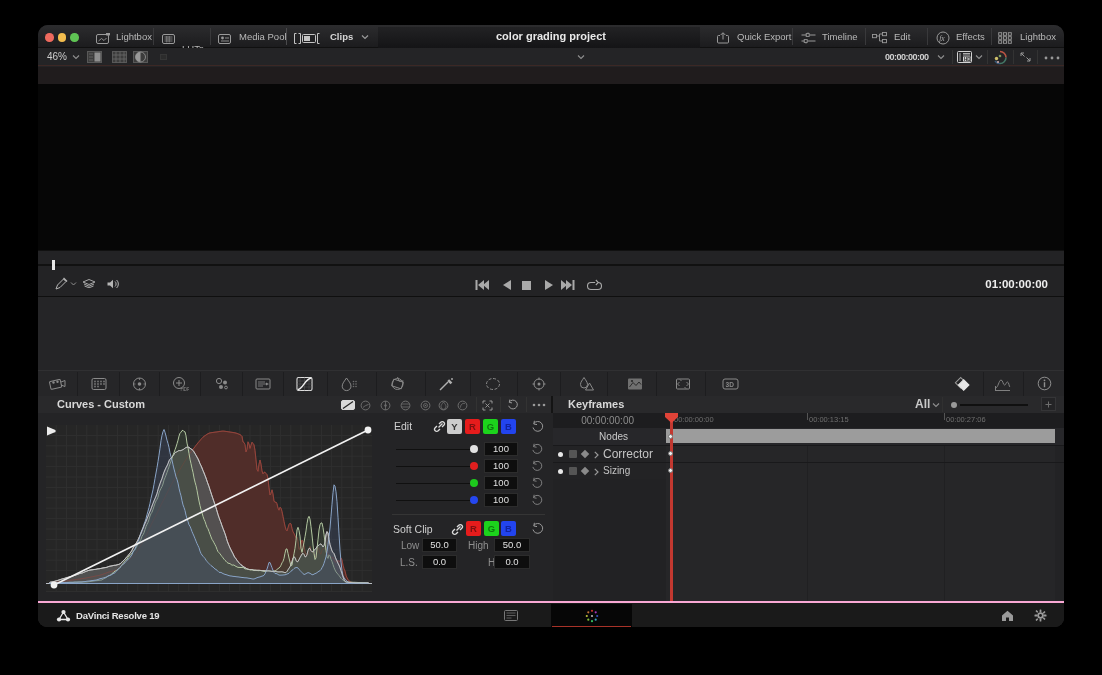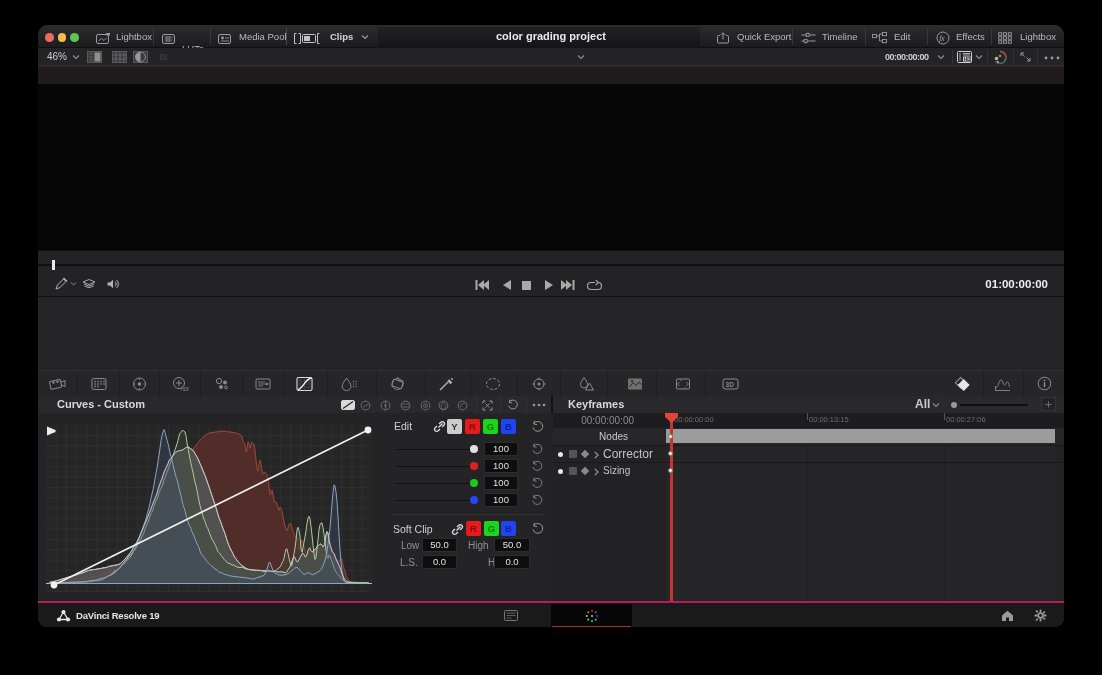--- a/index.html
+++ b/index.html
@@ -19,21 +19,21 @@
 .viewer { left:0; top:59px; width:1026px; height:166px; background:#060606; }
 .transport { left:0; top:225px; width:1026px; height:71px; background:#232325;
   border-top:1px solid #111; }
 .gap { left:0; top:271px; width:1026px; height:74px; background:#252527;
   border-top:1px solid #0f0f0f; }
 .tools { left:0; top:345px; width:1026px; height:26px; background:#262628;
   border-top:1px solid #303032; }
 .pheader { left:0; top:371px; width:1026px; height:17px; background:#29292b; }
 .panels { left:0; top:388px; width:1026px; height:188px; background:#242426; }
 .bottombar { left:0; top:576px; width:1026px; height:26px; background:#1a1a1a;
-  border-top:2px solid #be185d; }
+  border-top:2px solid #f9a8d4; }
 .tl { width:8.5px; height:8.5px; border-radius:50%; top:8px; }
 .btxt { color:#b9b9b9; font-size:9.5px; line-height:23px; }
 .sep { width:1px; height:17px; top:3px; background:#39393b; }
 .ttl { color:#e9e9e9; font-size:11px; font-weight:bold; line-height:23px; }
 svg { display:block; }
 .vbox { background:#0e0e0e; border:1px solid #2c2c2c; height:14px; }
 .vtx { color:#e0e0e0; font-size:9.5px; text-align:center; height:14px; line-height:13px; }
 .lbl { color:#8f8f8f; font-size:10px; }
 </style>
 </head>

